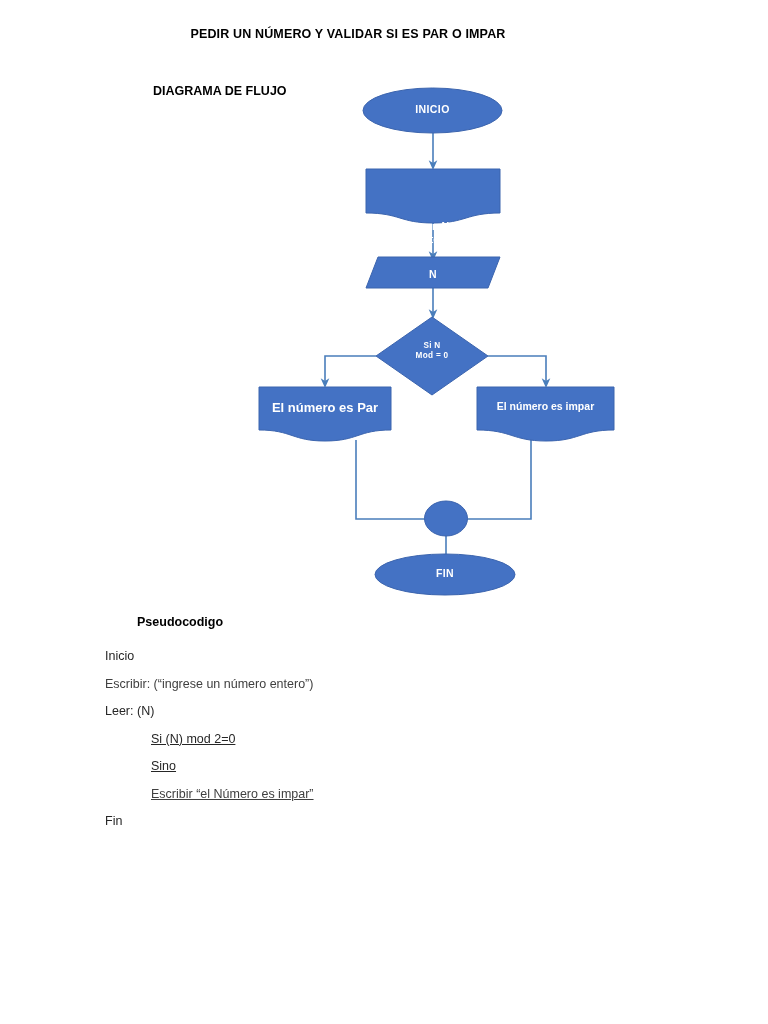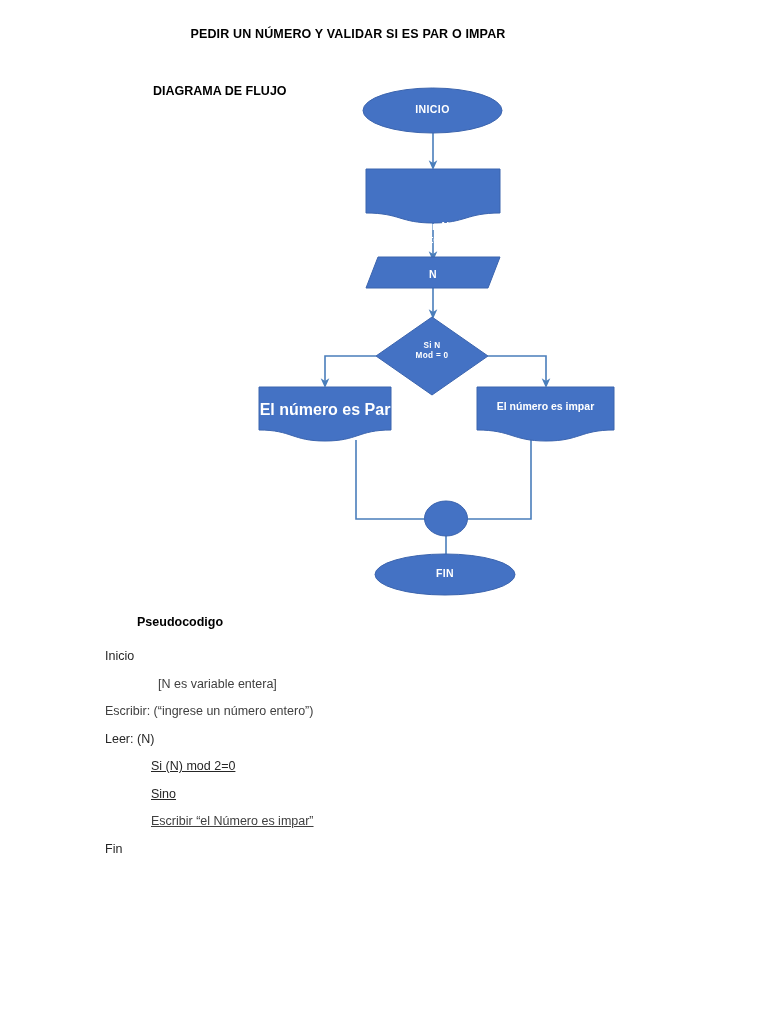--- a/index.html
+++ b/index.html
@@ -62,21 +62,21 @@
     text-align: center;
     line-height: 1.25;
     pointer-events: none;
     white-space: pre-line;
   }
 
   .lbl-inicio   { left: 363px; top: 103px; width: 139px; font-size: 10.5px; letter-spacing: .4px; }
   .lbl-ingrese  { left: 366px; top: 175px; width: 134px; font-size: 10.5px; letter-spacing: .1px; margin-top: 45px; }
   .lbl-n        { left: 366px; top: 268px; width: 134px; font-size: 10.5px; letter-spacing: .4px; }
   .lbl-decision { left: 388px; top: 341px; width: 88px;  font-size: 8.2px;  letter-spacing: .3px; }
-  .lbl-par      { left: 259px; top: 400px; width: 132px; font-size: 16px; }
+  .lbl-par      { left: 259px; top: 400px; width: 132px; font-size: 13px; }
   .lbl-impar    { left: 477px; top: 400px; width: 137px; font-size: 10.5px; }
   .lbl-fin      { left: 375px; top: 567px; width: 140px; font-size: 10.5px; letter-spacing: .4px; }
 
   
   .pseudo-list {
     position: absolute;
     left: 105px;
     top: 643px;
     width: 560px;
   }
@@ -164,21 +164,20 @@
 
     <div class="node-label lbl-impar">El número es impar</div>
 
     <div class="node-label lbl-fin">FIN</div>
   </div>
 
   <div class="section-label pseudo">Pseudocodigo</div>
 
   <div class="pseudo-list" id="pseudo-list">
       <div class="pcode-line lvl0 dark">Inicio</div>
-      <div class="pcode-line lvl1">[N es variable entera]</div>
       <div class="pcode-line lvl0">Escribir: (“ingrese un número entero”)</div>
       <div class="pcode-line lvl0 dark">Leer: (N)</div>
       <div class="pcode-line lvl2 dark">Si (N) mod 2=0</div>
       <div class="pcode-line lvl2 dark">Sino</div>
       <div class="pcode-line lvl2">Escribir “el Número es impar”</div>
       <div class="pcode-line lvl0 dark">Fin</div>
     </div>
 
 </div>
 

